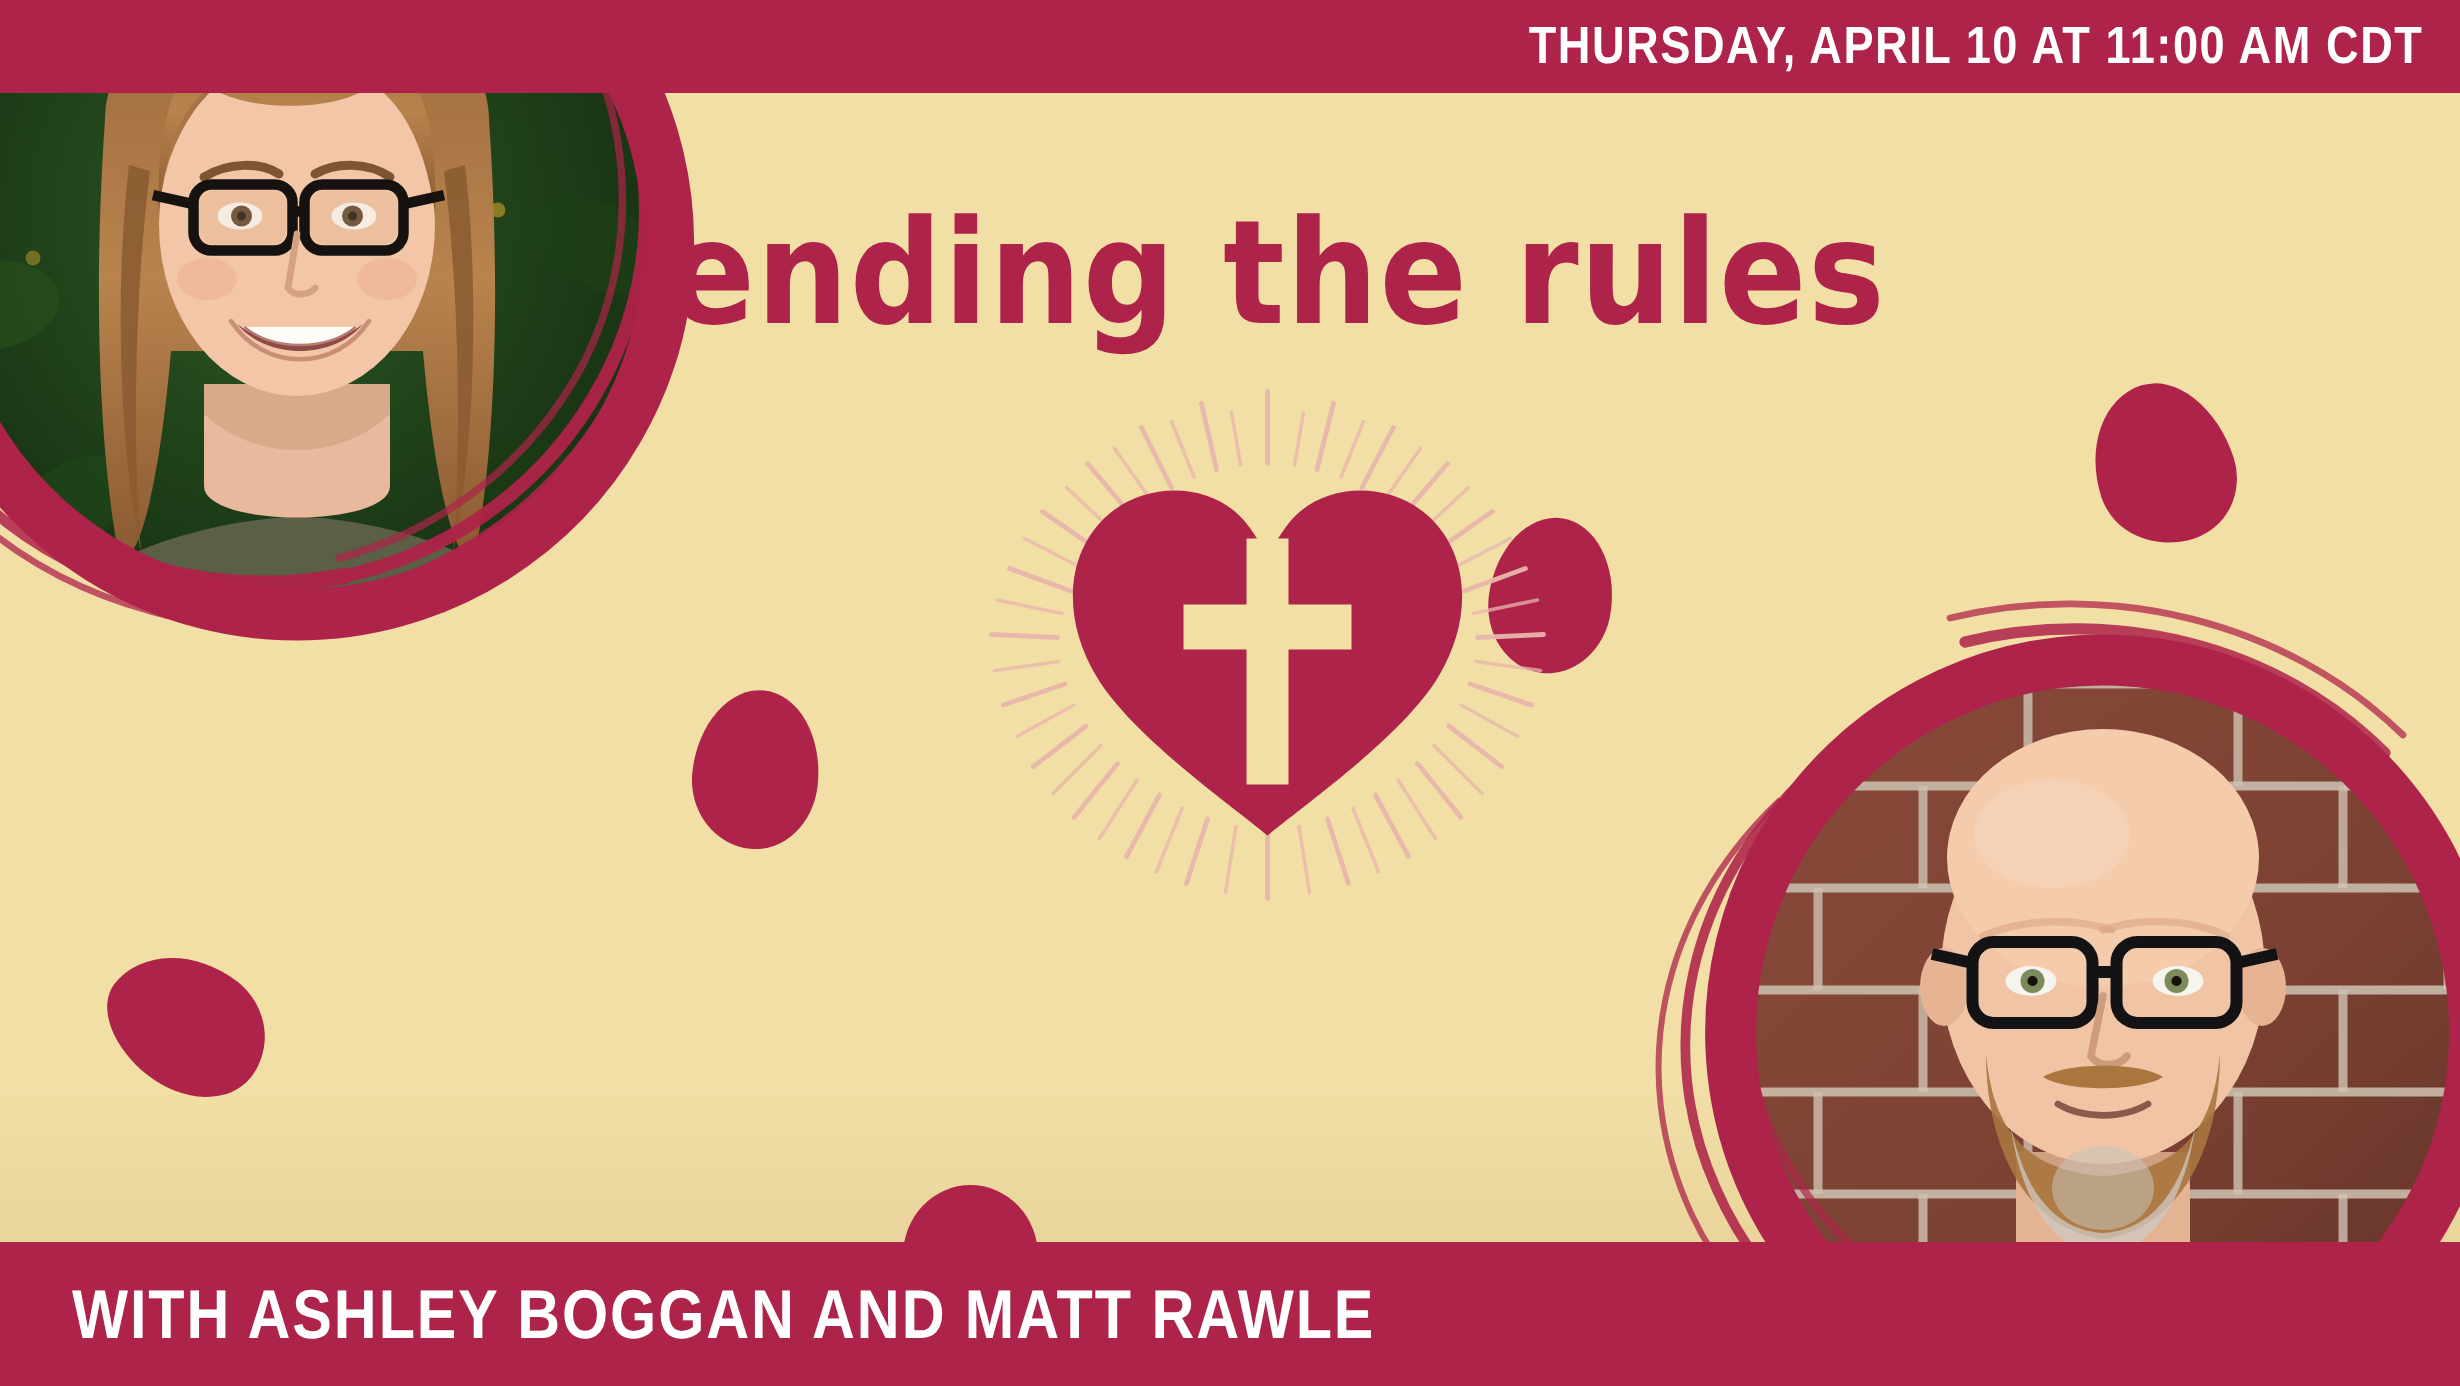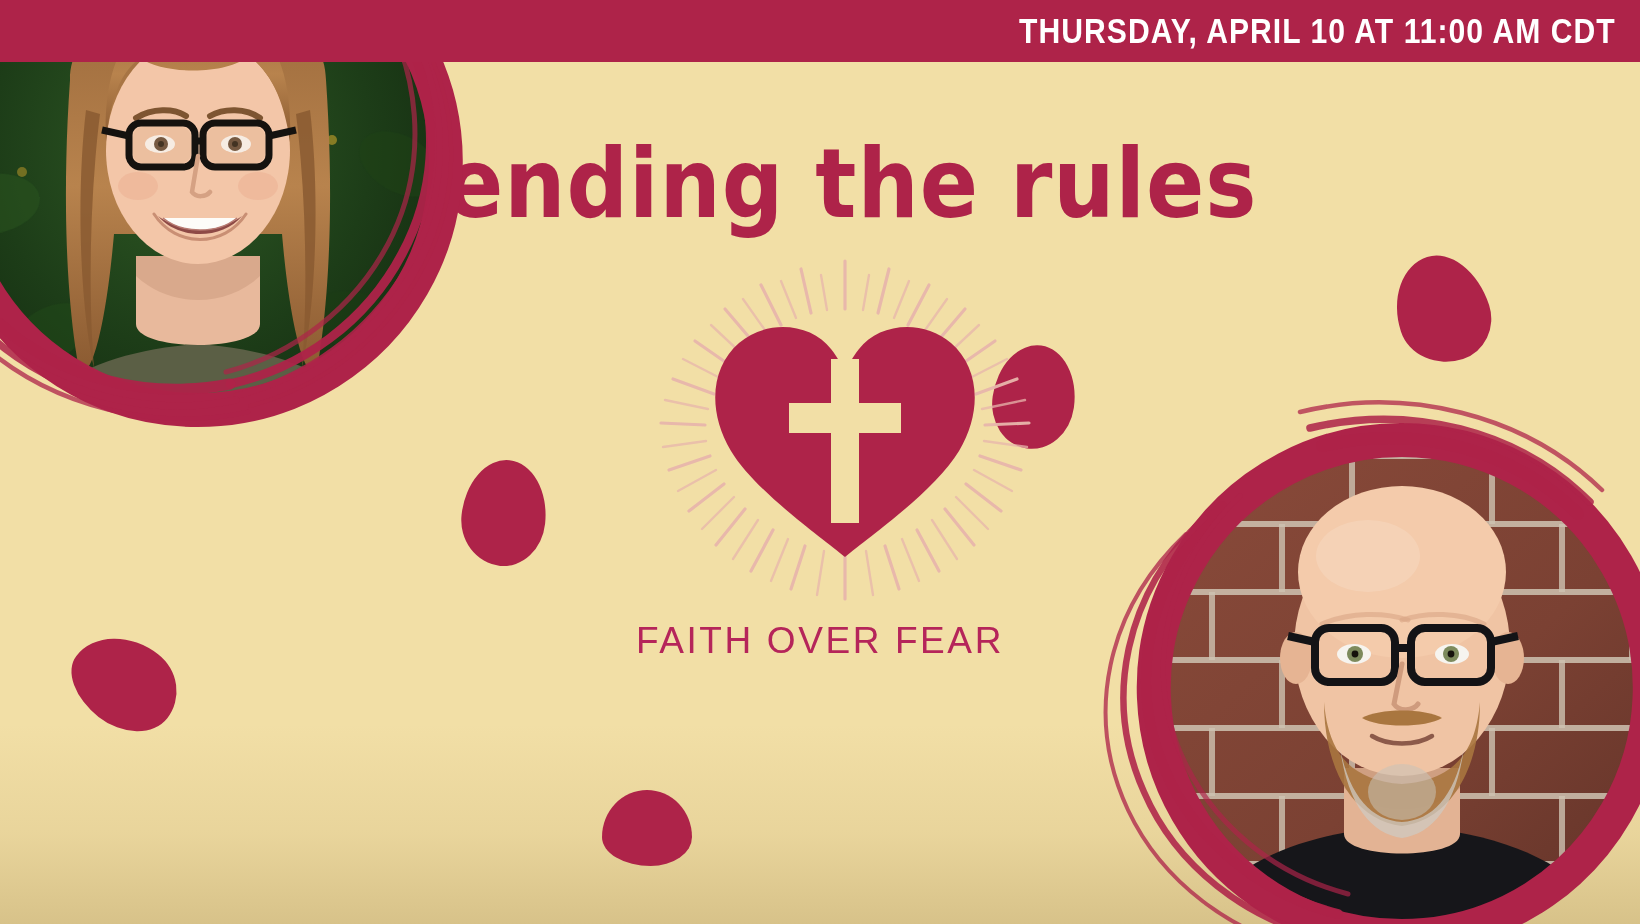--- a/index.html
+++ b/index.html
@@ -225,21 +225,20 @@
                C 320 236, 254 282, 230 302 Z" fill="#ae2349"></path>
       <path d="M216 104 L244 104 L244 148 L286 148 L286 178 L244 178 L244 268 L216 268 L216 178 L174 178 L174 148 L216 148 Z" fill="#f2dfa6"></path>
     </svg>
   </div>
 
   <div class="title-wrap">
     <span class="title">bending the rules</span>
   </div>
 
   <div class="subtitle-wrap">
-    <span class="subtitle-line">FAITH OVER FEAR</span>
   </div>
 
   <div class="photo-frame frame-tl">
     <svg viewBox="0 0 560 600" xmlns="http://www.w3.org/2000/svg">
       <defs>
         <clipPath id="clipTL">
             <circle cx="268" cy="258" r="233"></circle>
           </clipPath>
         <radialGradient id="leafBg" cx="45%" cy="40%" r="75%">
           <stop offset="0%" stop-color="#2f5a25"></stop>
@@ -452,14 +451,17 @@
         <path d="M238 32 C 338 8, 446 34, 518 106" stroke-width="7.5" opacity="0.86"></path>
         <path d="M228 16 C 334 -10, 452 18, 530 94" stroke-width="4.5" opacity="0.74"></path>
       </g>
     </svg>
   </div>
 
   <div class="banner banner-top">
     <span class="banner-text">THURSDAY, APRIL 10 AT 11:00 AM CDT</span>
   </div>
 
+  <div class="banner banner-bottom">
+    <span class="banner-text">WITH ASHLEY BOGGAN AND MATT RAWLE</span>
+  </div>
 
 </div>
 
 </body></html>

